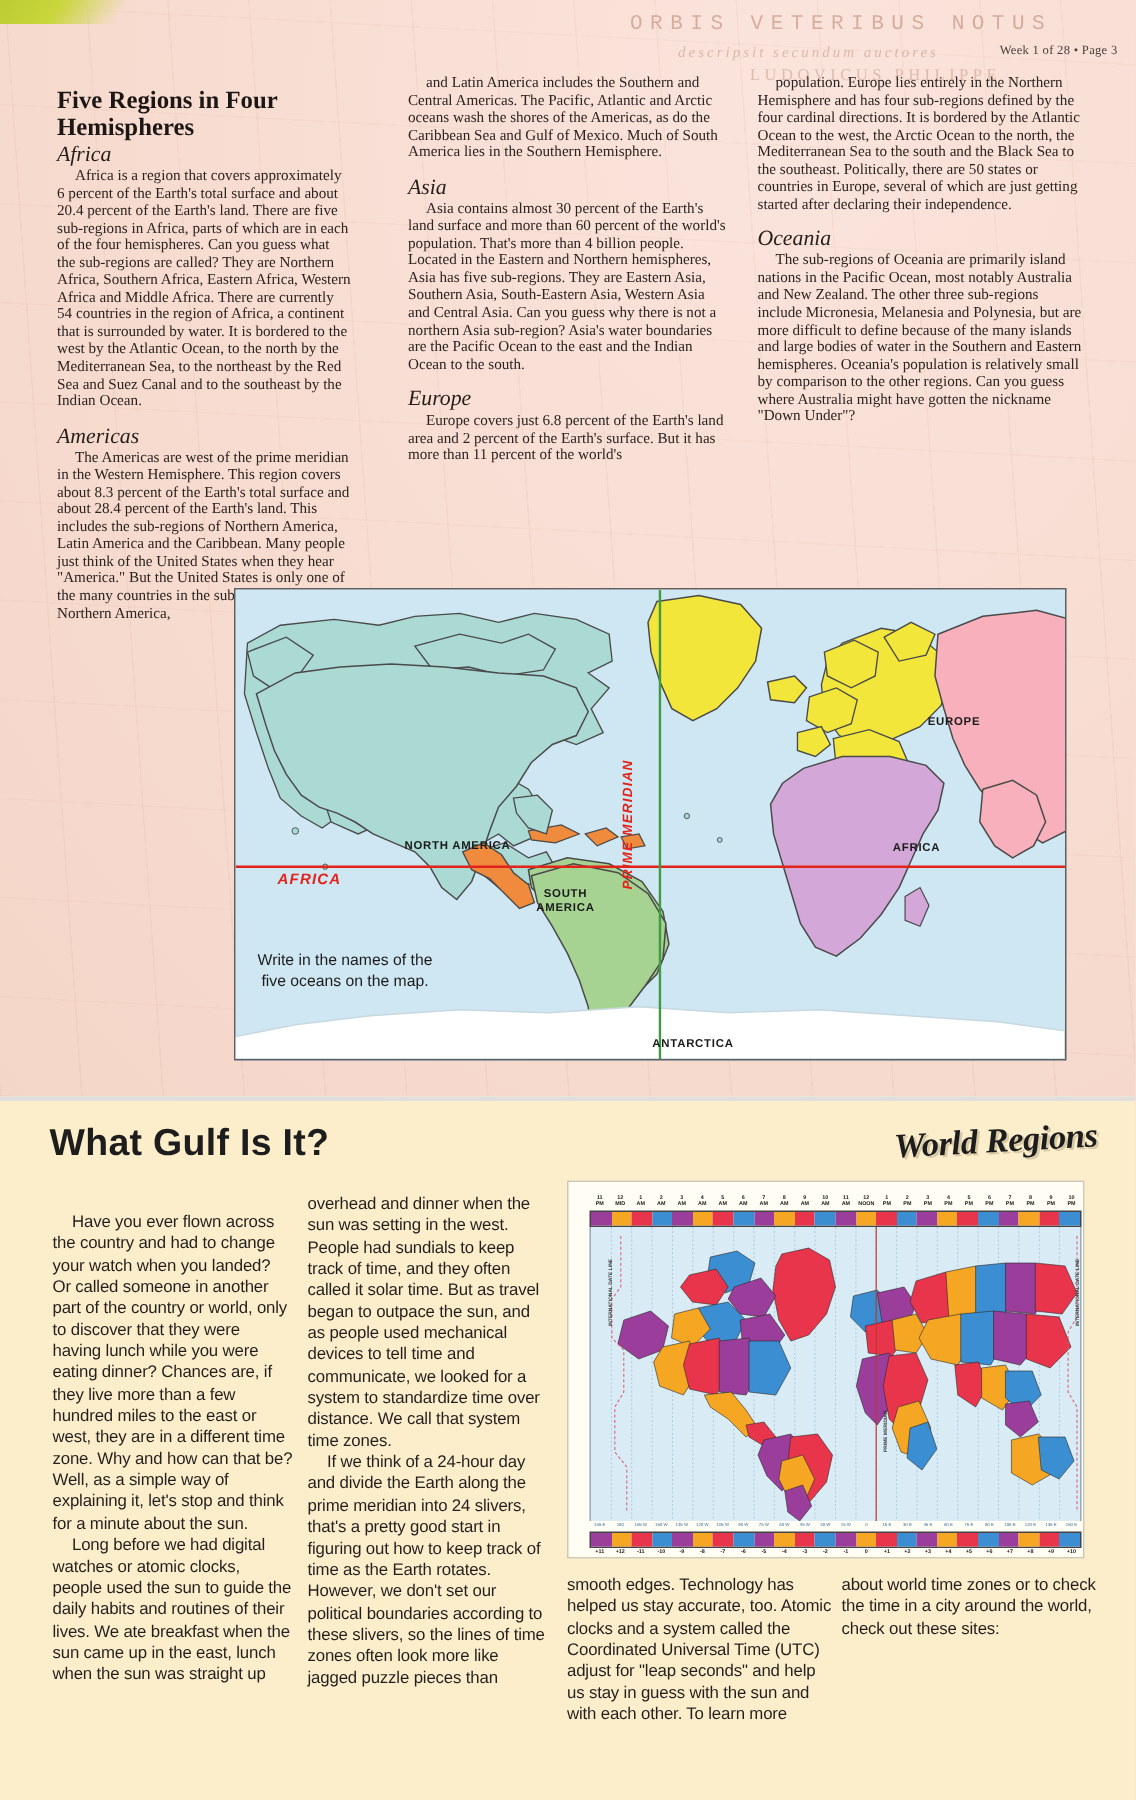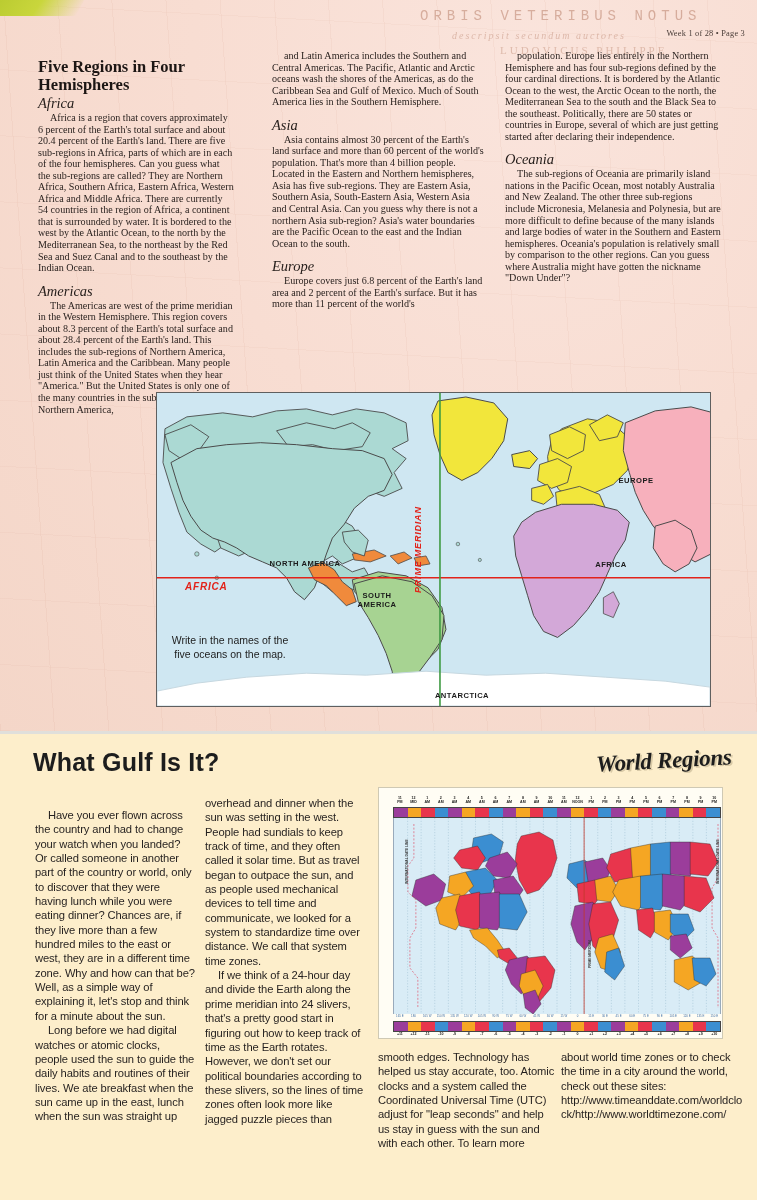--- a/index.html
+++ b/index.html
@@ -436,21 +436,20 @@
   <p style="text-indent:0">overhead and dinner when the sun was setting in the west. People had sundials to keep track of time, and they often called it solar time. But as travel began to outpace the sun, and as people used mechanical devices to tell time and communicate, we looked for a system to standardize time over distance. We call that system time zones.</p>
   <p>If we think of a 24-hour day and divide the Earth along the prime meridian into 24 slivers, that's a pretty good start in figuring out how to keep track of time as the Earth rotates. However, we don't set our political boundaries according to these slivers, so the lines of time zones often look more like jagged puzzle pieces than</p>
 </div>
 
 <div id="bcol3" class="kid-col">
   <p style="text-indent:0">smooth edges. Technology has helped us stay accurate, too. Atomic clocks and a system called the Coordinated Universal Time (UTC) adjust for "leap seconds" and help us stay in guess with the sun and with each other. To learn more</p>
 </div>
 
 <div id="bcol4" class="kid-col">
   <p>about world time zones or to check the time in a city around the world, check out these sites:</p>
-  <p class="url">http://www.timeanddate.com/worldclock/http://www.worldtimezone.com/</p>
 </div>
 
 <div id="tz-map">
   <div id="tz-top-labels">
       <div class="tz-hr">11
 PM</div>
       <div class="tz-hr">12
 MID</div>
       <div class="tz-hr">1
 AM</div>

